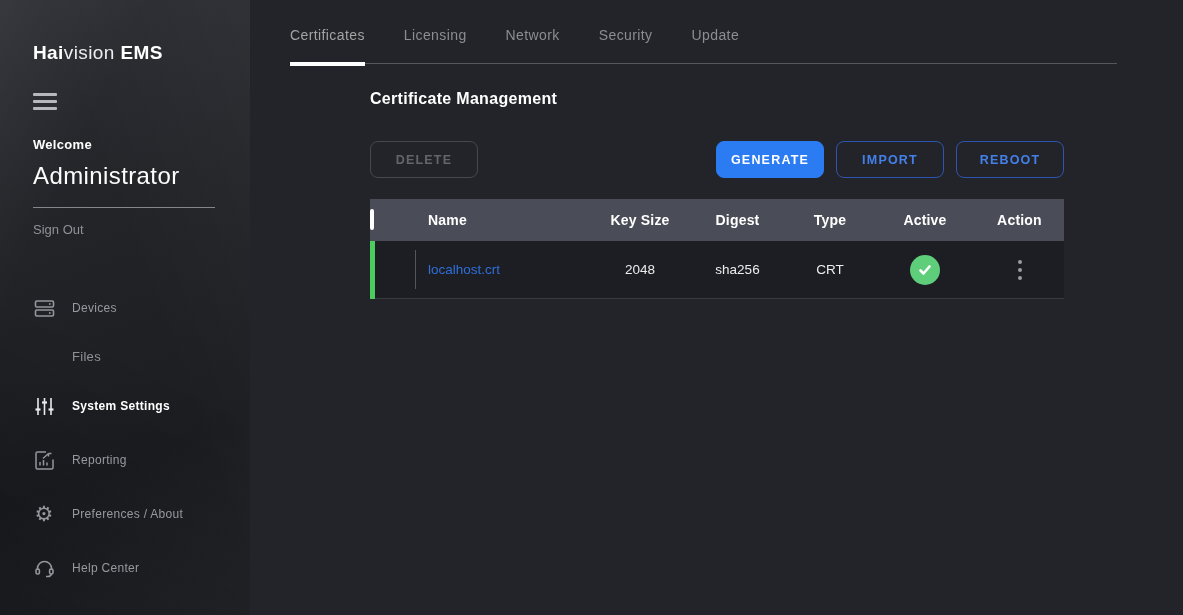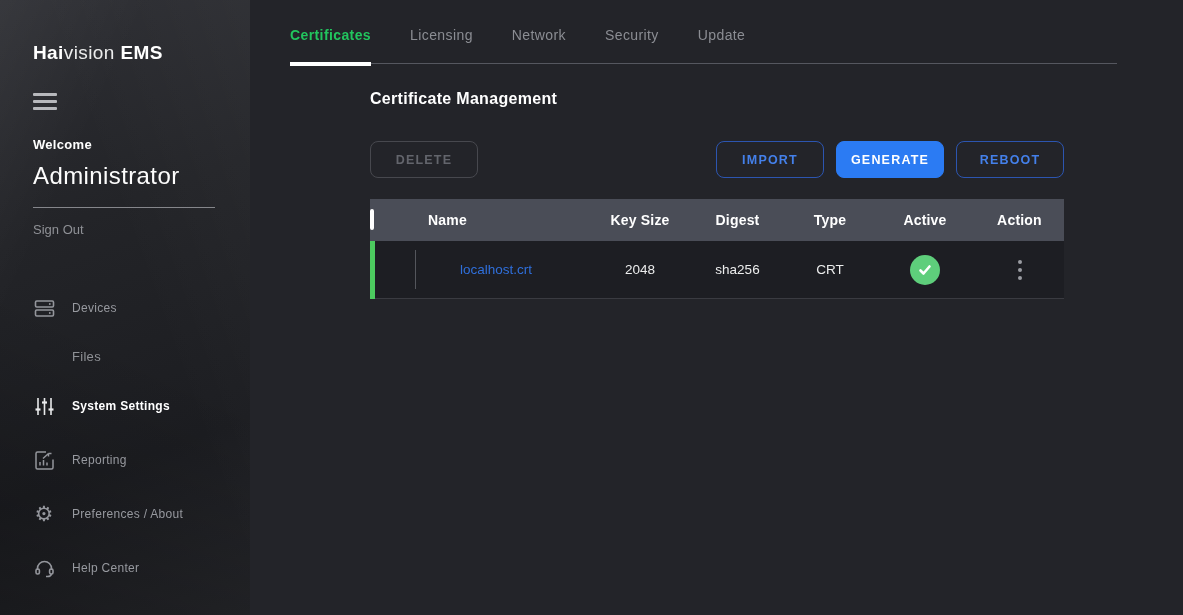--- a/index.html
+++ b/index.html
@@ -49,21 +49,21 @@
   .gear-glyph { font-family:"DejaVu Sans", sans-serif; font-size:21px; line-height:20px; color:#94969c; }
 
   
   .main { flex:1; display:flex; flex-direction:column; }
   .tabs-row {
     margin:0 66px 0 40px; padding-top:27px;
     display:flex; gap:39px;
     border-bottom:1px solid #55575f;
   }
   .tab { padding-bottom:20px; font-size:14px; color:#8b8d93; letter-spacing:0.4px; cursor:pointer; position:relative; }
-  .tab.active { color:#22c55e; font-weight:bold; }
+  .tab.active { color:#a3a3a3; font-weight:normal; }
   .tab.active::after {
     content:""; position:absolute; left:0; right:0; bottom:-2.5px; height:4px; background:#fff;
   }
 
   .content { margin-left:120px; width:694px; }
   .page-title { margin-top:26px; font-size:16px; font-weight:bold; color:#fff; letter-spacing:0.3px; }
 
   .btn-row { margin-top:33px; display:flex; justify-content:space-between; align-items:center; }
   .btn-group { display:flex; gap:12px; }
   .btn {
@@ -86,21 +86,21 @@
   .t-head .th-name { text-align:left; padding-left:12px; }
   .t-row {
     display:grid; grid-template-columns:46px 174px 100px 95px 90px 100px 89px;
     align-items:center; height:58px; background:#1d1e23;
     border-bottom:1px solid #3a3b41; position:relative;
   }
   .t-row::before { content:""; position:absolute; left:0; top:0; bottom:-1px; width:5px; background:#4ccb5f; }
   .cell { font-size:13.5px; color:#eceded; text-align:center; }
   .cell-name { text-align:left; padding-left:12px; position:relative; height:100%; display:flex; align-items:center; }
   .cell-name::before { content:""; position:absolute; left:-1px; top:9px; bottom:9px; width:1px; background:#54565c; }
-  .file-link { color:#2f6fdb; text-decoration:none; font-size:13.5px; cursor:pointer;margin-left:32px; }
+  .file-link { color:#2f6fdb; text-decoration:none; font-size:13.5px; cursor:pointer; }
 
   .cb { width:16px; height:16px; border-radius:2px; background:transparent; margin:0 auto; cursor:pointer; }
   .cb-head { border:2px solid #ffffff; }
   .cb-row { border:2px solid #4b4d54; }
 
   .check-circle {
     width:30px; height:30px; border-radius:50%; background:#5ece7b;
     display:flex; align-items:center; justify-content:center; margin:0 auto;
   }
   .kebab { display:flex; flex-direction:column; gap:4px; align-items:center; margin:0 auto; width:18px; cursor:pointer; padding:4px 0; }
@@ -204,22 +204,22 @@
       <div class="tab">Security</div>
       <div class="tab">Update</div>
     </div>
 
     <div class="content">
       <h1 class="page-title">Certificate Management</h1>
 
       <div class="btn-row">
         <button class="btn btn-disabled">DELETE</button>
         <div class="btn-group">
+          <button class="btn btn-primary">GENERATE</button>
           <button class="btn btn-outline">IMPORT</button>
-          <button class="btn btn-primary">GENERATE</button>
           <button class="btn btn-outline">REBOOT</button>
         </div>
       </div>
 
       <div class="table">
         <div class="t-head">
           <div><span class="cb cb-head"></span></div>
           <div class="th th-name">Name</div>
           <div class="th">Key Size</div>
           <div class="th">Digest</div>

